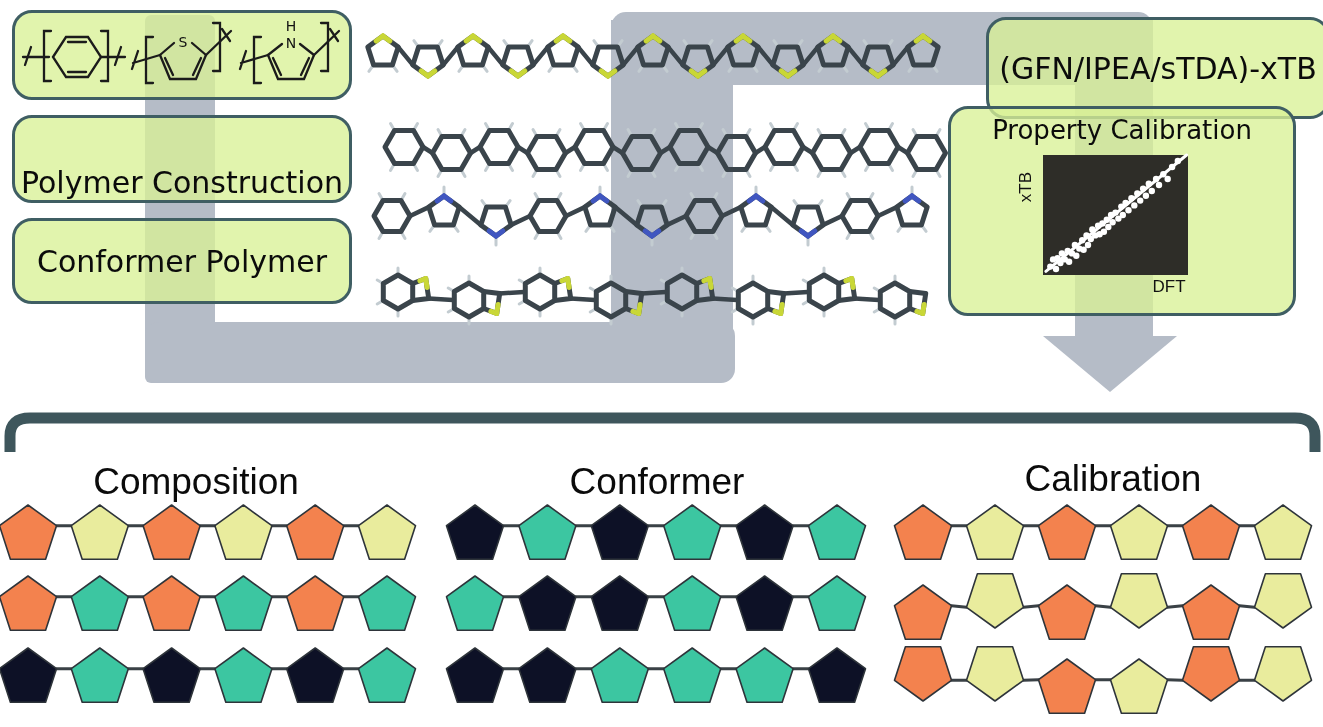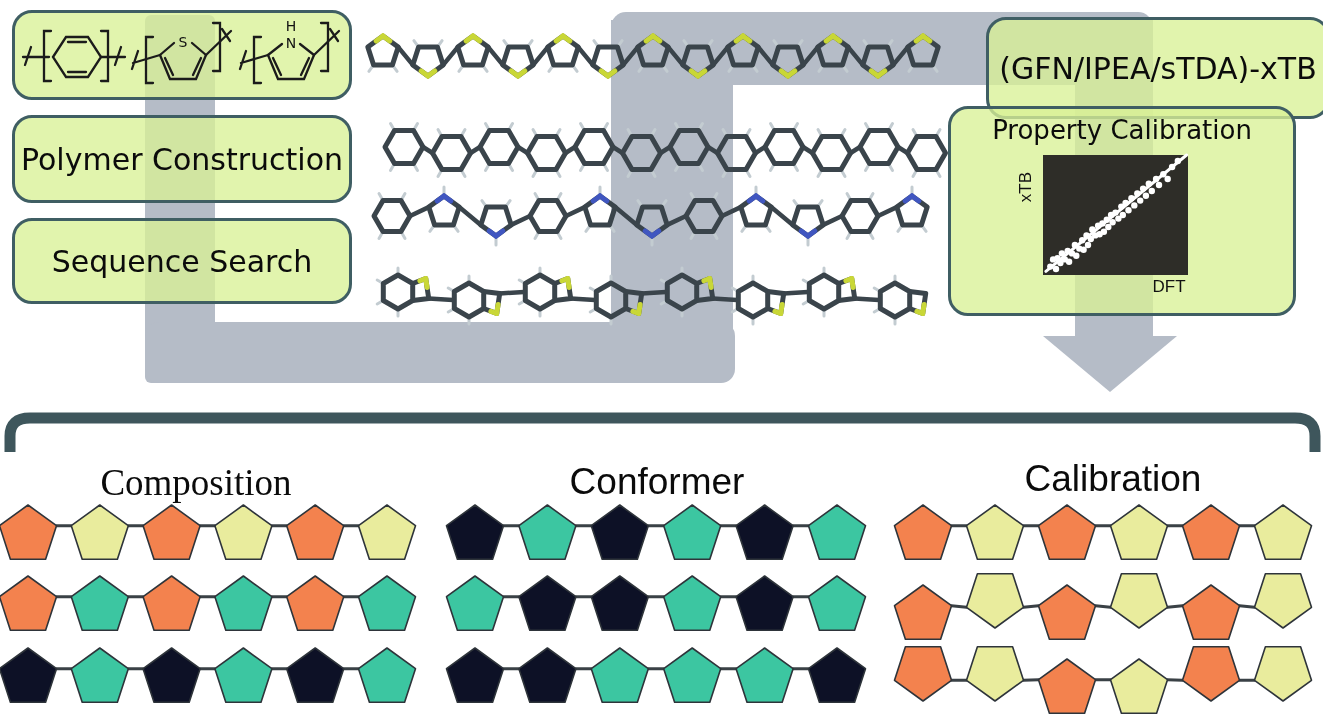--- a/index.html
+++ b/index.html
@@ -487,26 +487,26 @@
           <path d="M31,38 L4,46 M9,34 L3,52"></path>
           <path d="M77,38 L102,14 M93,12 L101,24"></path>
           <path d="M24,20 H17 V66 H24 M84,6 H91 V54 H84"></path>
         </g>
         <text class="atom-letter" x="54" y="31" text-anchor="middle">N</text>
         <text class="atom-letter" x="54" y="14" text-anchor="middle">H</text>
       </svg>
     </div>
   </div>
 
-  <div class="wf-box" style="left:12px;top:115px;width:340px;height:88px;">
+  <div class="wf-box" style="left:12px;top:115px;width:340px;height:88px;align-items:flex-end;">
     <span class="wf-label">Polymer Construction</span>
   </div>
 
   <div class="wf-box" style="left:12px;top:218px;width:340px;height:86px;">
-    <span class="wf-label">Sequence Search</span>
+    <span class="wf-label">Conformer Polymer</span>
   </div>
 
   <div class="wf-box" style="left:950px;top:17px;width:344px;height:102px;margin-left:36px;">
     <span class="wf-label">(GFN/IPEA/sTDA)-xTB</span>
   </div>
 
   <div class="wf-box" id="prop-box" style="left:948px;top:106px;width:348px;height:210px;">
     <div id="prop-title">Property Calibration</div>
     <svg id="calibration-plot" width="240" height="155" viewBox="0 0 240 155">
       <rect class="plot-bg" x="42" y="10" width="145" height="120"></rect>
@@ -559,17 +559,17 @@
           <circle cx="162.3" cy="29.2" r="3.2" fill="#ffffff"></circle>
           <circle cx="166.7" cy="34.0" r="3.2" fill="#ffffff"></circle>
           <circle cx="171.1" cy="22.0" r="3.2" fill="#ffffff"></circle>
           <circle cx="176.8" cy="16.0" r="3.2" fill="#ffffff"></circle>
         </g>
       <text class="plot-axis-label" x="30" y="42" text-anchor="middle" transform="rotate(-90 30 42)">xTB</text>
       <text class="plot-axis-label" x="168" y="147" text-anchor="middle">DFT</text>
     </svg>
   </div>
 
-  <div class="hdr" style="left:36px;top:461px;font-family:Liberation Serif, serif;">Composition</div>
+  <div class="hdr" style="left:36px;top:461px;">Composition</div>
   <div class="hdr" style="left:497px;top:461px;">Conformer</div>
   <div class="hdr" style="left:953px;top:458px;">Calibration</div>
 
 </div>
 
 </body></html>

